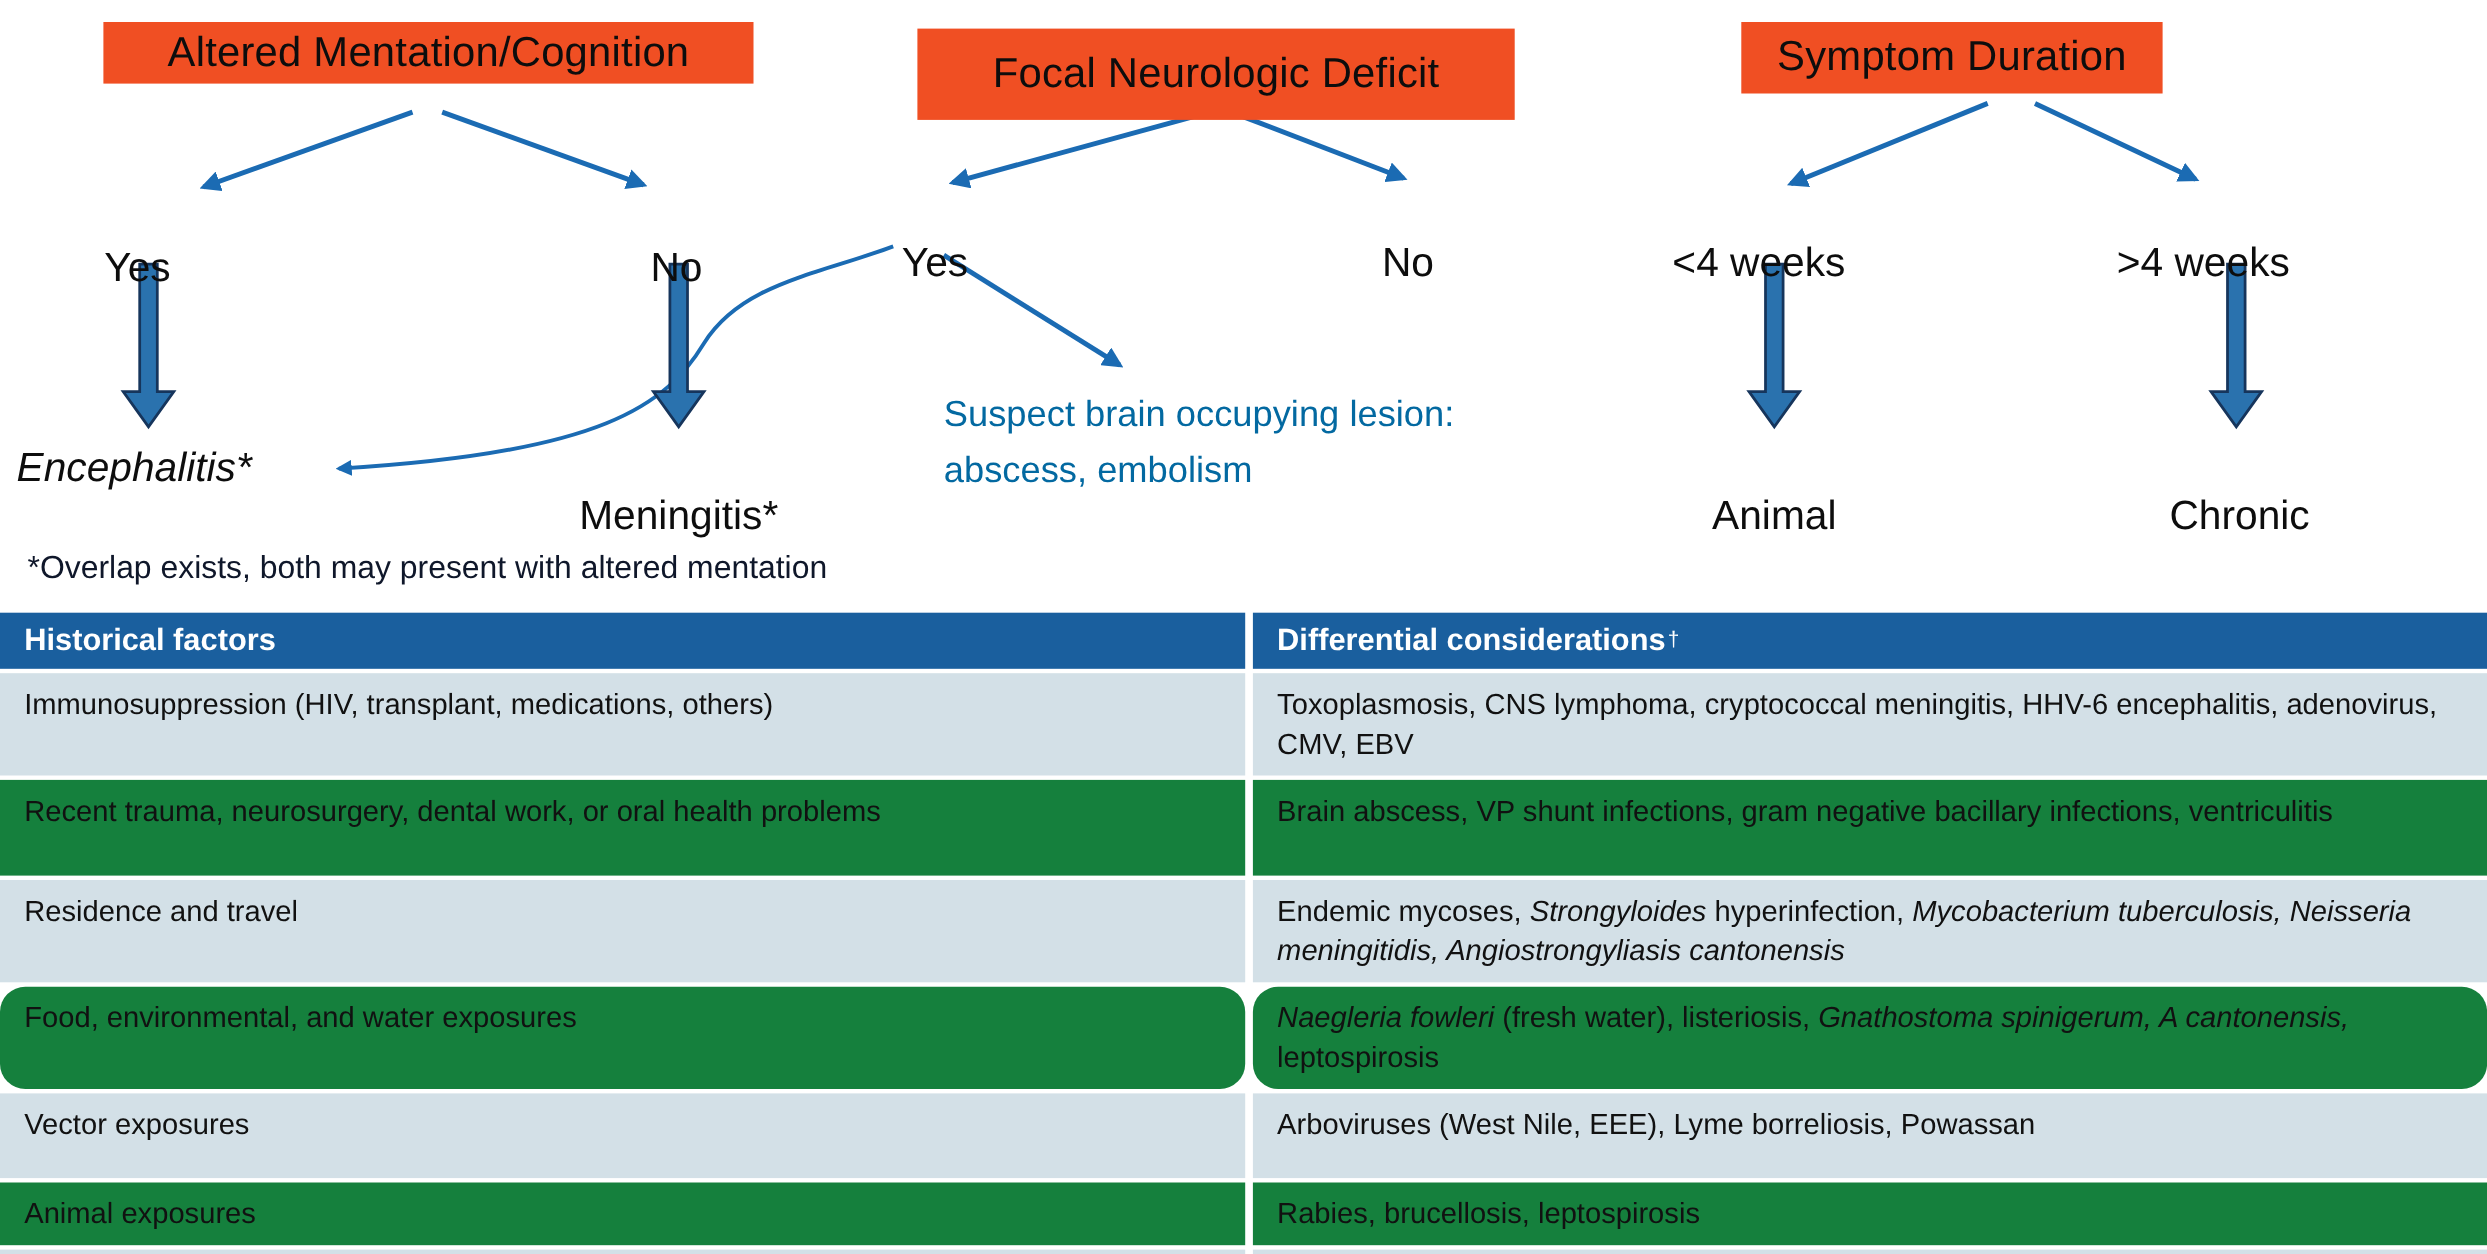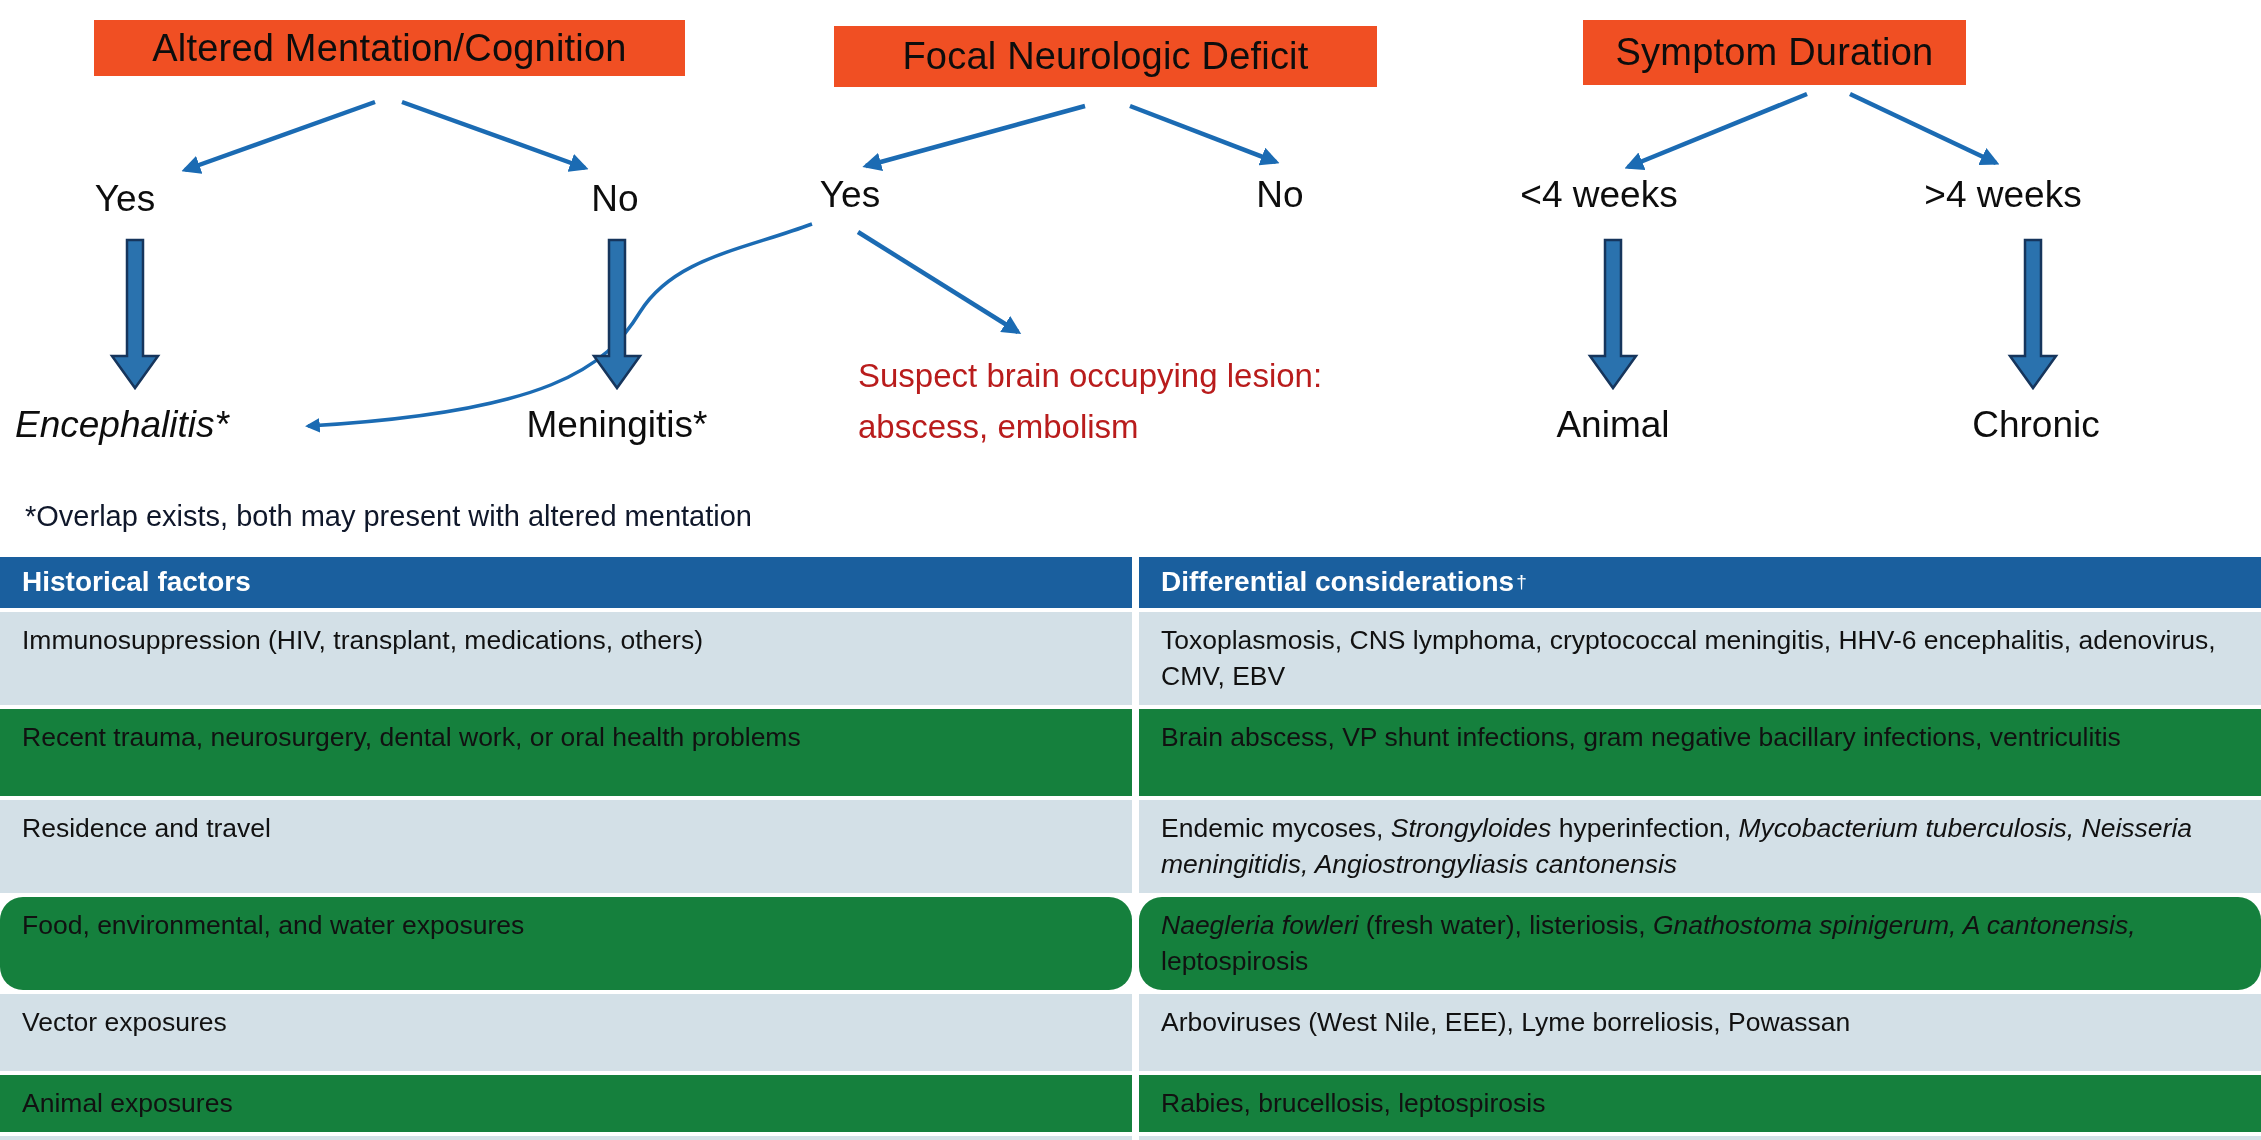--- a/index.html
+++ b/index.html
@@ -7,22 +7,22 @@
     width:2261px;height:1140px;position:relative;background:#ffffff;
     font-family:"Liberation Sans",sans-serif;color:#111;overflow:hidden;
   }
   
   .orange-box{
     position:absolute;background:#F04F23;color:#0d0d0d;
     display:flex;align-items:center;justify-content:center;
     font-size:38px;letter-spacing:.2px;
   }
   .flow-label{position:absolute;font-size:37px;color:#0d0d0d;white-space:nowrap;}
-  .ctr{transform:translateX(-50%);}
-  .flow-note{position:absolute;font-size:33px;line-height:1.55;color:#b91c1c;}
+  .ctr{transform:translateX(-50%);margin-top:44px;}
+  .flow-note{position:absolute;font-size:33px;line-height:1.55;color:#0369a1;}
   .flow-footnote{position:absolute;font-size:29px;color:#0f172a;}
   svg.overlay{position:absolute;left:0;top:0;pointer-events:none;}
   .thin-arrow{stroke:#1B6BB3;stroke-width:4.5;fill:none;}
   .curve{stroke:#1B6BB3;stroke-width:3.5;fill:none;}
   .block-arrow{fill:#2A72AE;stroke:#16355C;stroke-width:2.5;}
   
   .tbl{position:absolute;left:0;top:557px;width:2261px;}
   .tr{display:flex;gap:7px;margin-top:4px;justify-content:center;}
   .th-row{margin-top:0;}
   .cell{box-sizing:border-box;padding:10px 22px;font-size:26.5px;line-height:1.38;}
@@ -65,21 +65,21 @@
 
   <path class="curve" marker-end="url(#ah)" d="M812 224 C 742 250, 674 258, 640 312 C 606 368, 548 412, 308 426"></path>
 
   <path class="block-arrow" d="M127 240 H143 V356 H158 L135 388 L112 356 H127 Z"></path>
   <path class="block-arrow" d="M609 240 H625 V356 H640 L617 388 L594 356 H609 Z"></path>
   <path class="block-arrow" d="M1605 240 H1621 V356 H1636 L1613 388 L1590 356 H1605 Z"></path>
   <path class="block-arrow" d="M2025 240 H2041 V356 H2056 L2033 388 L2010 356 H2025 Z"></path>
 </svg>
 
 <div class="orange-box" style="left:94px;top:20px;width:591px;height:56px;">Altered Mentation/Cognition</div>
-<div class="orange-box" style="left:834px;top:26px;width:543px;height:61px;">Focal Neurologic Deficit</div>
+<div class="orange-box" style="left:834px;top:26px;width:543px;height:83px;">Focal Neurologic Deficit</div>
 <div class="orange-box" style="left:1583px;top:20px;width:383px;height:65px;">Symptom Duration</div>
 
 <div class="flow-label ctr" style="left:125px;top:178px;">Yes</div>
 <div class="flow-label ctr" style="left:615px;top:178px;">No</div>
 <div class="flow-label ctr" style="left:850px;top:174px;">Yes</div>
 <div class="flow-label ctr" style="left:1280px;top:174px;">No</div>
 <div class="flow-label ctr" style="left:1599px;top:174px;">&lt;4 weeks</div>
 <div class="flow-label ctr" style="left:2003px;top:174px;">&gt;4 weeks</div>
 
 <div class="flow-label" style="left:15px;top:404px;font-style:italic;">Encephalitis*</div>

